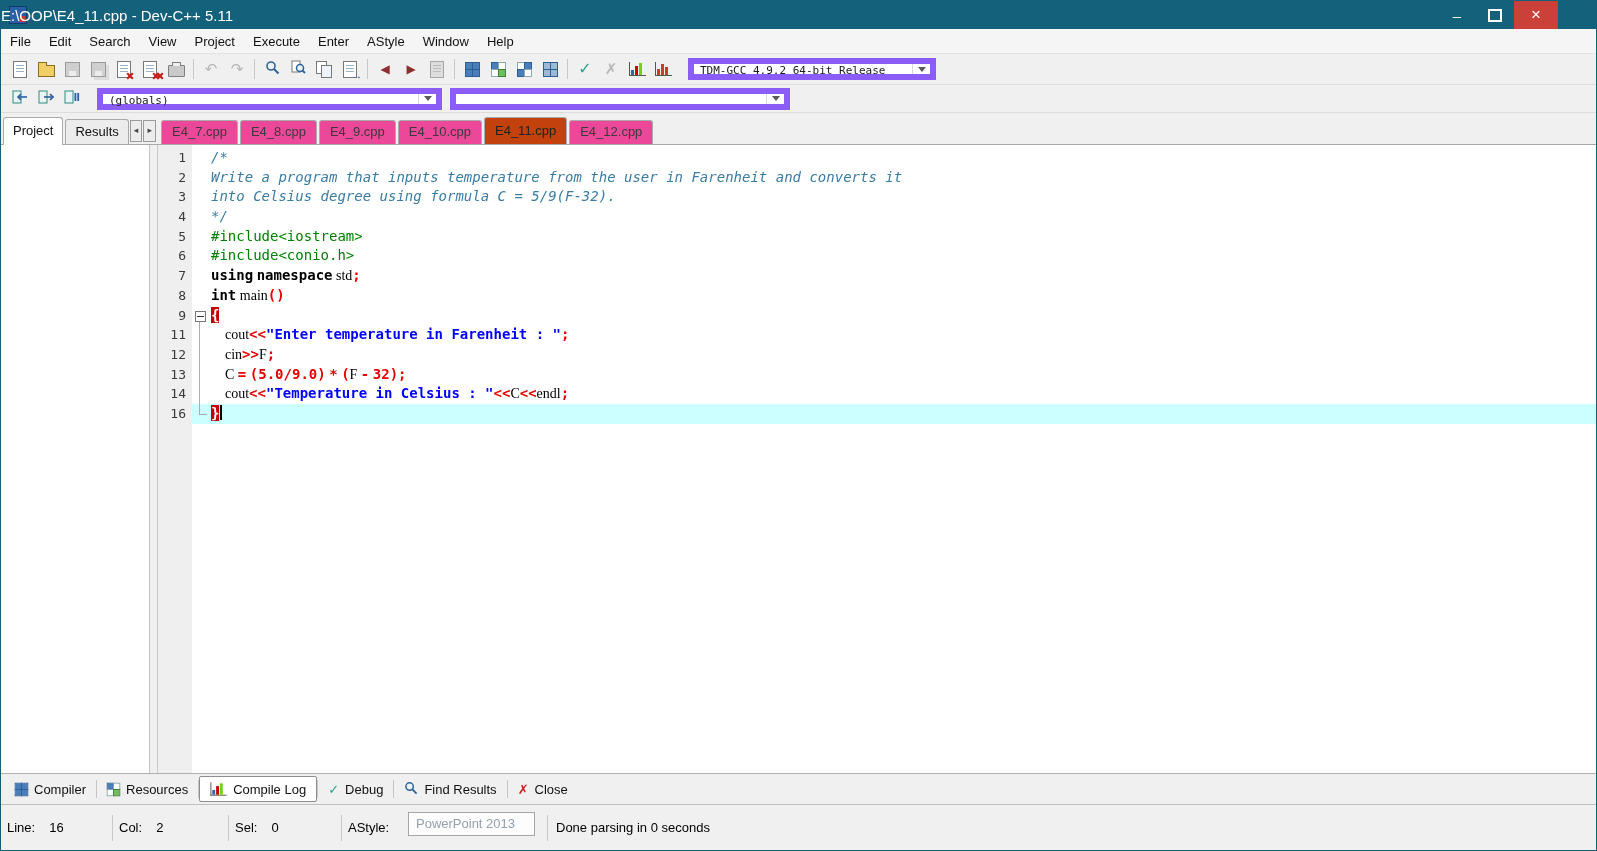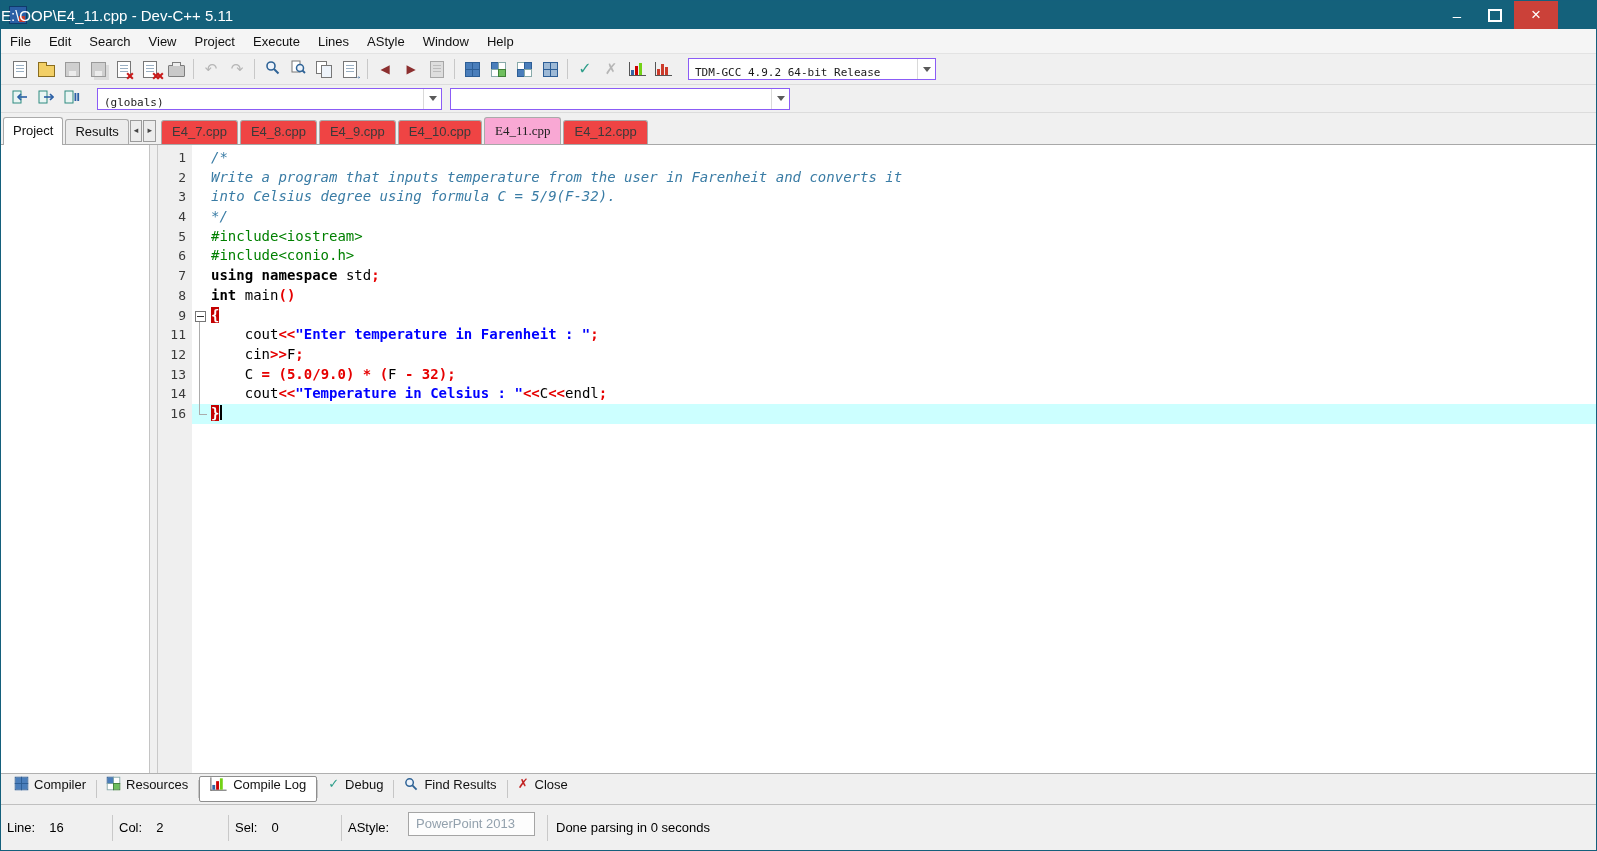--- a/index.html
+++ b/index.html
@@ -59,40 +59,40 @@
   .i-grid.v3 span:nth-child(1),.i-grid.v3 span:nth-child(4){background:#fff;outline-color:#8aa;}
   .i-grid.v4 span{background:#9db9d6;}
   .i-grid.sm{transform:scale(0.9);}
   .i-chart{width:15px;height:13px;border-left:1px solid #555;border-bottom:1px solid #555;display:flex;align-items:flex-end;gap:1px;padding-left:1px;}
   .i-chart i{display:block;width:3px;background:#3465a4;}
   .i-chart i.b2{background:#cc0000;}
   .i-chart i.b3{background:#73d216;}
   .i-chart.red i{background:#cc3b2b;}
   .i-chart.sm{transform:scale(0.95);}
 
-  .select{height:22px;background:#fff;border:1px solid #8b5cf6;display:flex;align-items:flex-end;box-sizing:border-box;}
+  .select{height:22px;background:#fff;border:6px solid #8b5cf6;display:flex;align-items:flex-start;box-sizing:border-box;}
   .sel-text{flex:1;padding:0 6px;font-family:"DejaVu Sans Mono",monospace;font-size:11px;color:#1a1a1a;white-space:nowrap;overflow:hidden;}
   .sel-arrow{width:17px;height:100%;display:flex;align-items:center;justify-content:center;border-left:1px solid #d9d9d9;}
   .sel-arrow::after{content:"";width:0;height:0;border-left:4px solid transparent;border-right:4px solid transparent;border-top:5px solid #5a5a5a;}
   .select.compiler{width:248px;margin-left:12px;}
   .select.globals{width:345px;margin-left:12px;}
   .select.members{width:340px;margin-left:8px;}
 
   
   .tabrow{height:31px;flex:0 0 31px;display:flex;align-items:flex-end;background:#f0f0f0;border-bottom:1px solid #a8a8a8;}
   .left-tabs{width:155px;flex:0 0 155px;display:flex;align-items:flex-end;}
   .ptab{margin-top:4px;height:24px;line-height:23px;padding:0 9px;border:1px solid #aaa;border-bottom:none;
     border-radius:3px 3px 0 0;background:#ececec;margin-left:2px;color:#111;}
   .ptab.active{background:#fff;height:27px;line-height:26px;margin-bottom:-1px;z-index:2;position:relative;}
   .scrollbtn{width:14px;height:20px;border:1px solid #9b9b9b;background:#ececec;font-size:9px;line-height:18px;
     text-align:center;margin-left:1px;margin-bottom:2px;color:#444;font-family:"DejaVu Sans",sans-serif;}
   .editor-tabs{flex:1;display:flex;align-items:flex-end;overflow:hidden;padding-left:5px;}
-  .etab{margin-top:7px;height:23px;line-height:22px;padding:0 10px;background:#ef4444;border:1px solid #aaa;border-bottom:none;
+  .etab{margin-top:7px;height:23px;line-height:22px;padding:0 10px;background:#ec4899;border:1px solid #aaa;border-bottom:none;
     border-radius:3px 3px 0 0;margin-right:2px;color:#3a3a3a;}
-  .etab.active{background:#f9a8d4;height:27px;line-height:26px;margin-bottom:-1px;position:relative;z-index:2;color:#222;font-family:Liberation Serif, serif;}
+  .etab.active{background:#c2410c;height:27px;line-height:26px;margin-bottom:-1px;position:relative;z-index:2;color:#222;}
 
   
   .main{flex:1;display:flex;min-height:0;}
   .leftpanel{width:148px;flex:0 0 148px;background:#fff;border-right:1px solid #c4c4c4;}
   .vsplit{width:7px;flex:0 0 7px;background:#f0f0f0;border-right:1px solid #c9c9c9;}
   .editorpane{flex:1;background:#fff;position:relative;overflow:hidden;}
   .gutterbg{position:absolute;left:0;top:0;bottom:0;width:34px;background:#efefef;}
   #code-lines{position:relative;padding-top:3px;font-family:"DejaVu Sans Mono",monospace;font-size:14px;}
   .crow{display:flex;height:19.7px;line-height:19.7px;white-space:pre;}
   .ln{width:34px;flex:0 0 34px;text-align:right;padding-right:6px;box-sizing:border-box;background:#efefef;
@@ -106,27 +106,27 @@
   .fold-mid::before{content:"";position:absolute;left:7px;top:0;bottom:0;width:1px;background:#ababab;}
   .fold-end::before{content:"";position:absolute;left:7px;top:0;height:10px;width:1px;background:#ababab;}
   .fold-end::after{content:"";position:absolute;left:7px;top:10px;width:8px;height:1px;background:#ababab;}
   .ctext{flex:1;padding-left:2px;min-width:0;}
   .tk-cm{color:#3a7ca5;font-style:italic;}
   .tk-pp{color:#008000;}
   .tk-kw{color:#000;font-weight:bold;}
   .tk-str{color:#0000ff;font-weight:bold;}
   .tk-sym{color:#e60000;font-weight:bold;}
   .tk-num{color:#e60000;font-weight:bold;}
-  .tk-pl{color:#000;}
+  .tk-pl{color:#000;font-family:Liberation Serif, serif;}
   .tk-brace{background:#c40000;color:#fff;font-weight:bold;}
   .caret{display:inline-block;width:2px;height:15px;background:#000;vertical-align:-2px;margin-left:1px;}
 
   
   .btabs{height:30px;flex:0 0 30px;background:#f0f0f0;border-top:1px solid #b0b0b0;display:flex;align-items:center;padding-left:4px;}
-  .btab{display:flex;gap:6px;height:24px;padding:0 10px;color:#111;}
+  .btab{display:flex;align-items:center;gap:6px;height:24px;padding:0 10px;color:#111;}
   .btab.active{background:#fff;border:1px solid #8e8e8e;border-radius:2px;}
   .bsep{width:1px;height:18px;background:#c6c6c6;}
 
   
   .statusbar{height:45px;flex:0 0 45px;background:#f0f0f0;border-top:1px solid #c0c0c0;display:flex;align-items:center;position:relative;}
   .ssec{display:flex;align-items:center;padding-left:6px;box-sizing:border-box;height:100%;}
   .sval{margin-left:14px;}
   .sdiv{width:1px;height:26px;background:#c9c9c9;}
   .smsg{flex:1;padding-left:8px;}
   .overlay{position:absolute;left:407px;top:7px;width:118px;height:22px;background:#fdfdfd;border:1px solid #a5a5a5;
@@ -153,21 +153,21 @@
     </div>
   </div>
 
   <div class="menubar">
     <span class="menu-item">File</span>
     <span class="menu-item">Edit</span>
     <span class="menu-item">Search</span>
     <span class="menu-item">View</span>
     <span class="menu-item">Project</span>
     <span class="menu-item">Execute</span>
-    <span class="menu-item">Lines</span>
+    <span class="menu-item">Enter</span>
     <span class="menu-item">AStyle</span>
     <span class="menu-item">Window</span>
     <span class="menu-item">Help</span>
   </div>
 
   <div class="toolbar">
     <div class="tbtn">
         <span class="i-page"></span>
       </div>
     <div class="tbtn">

